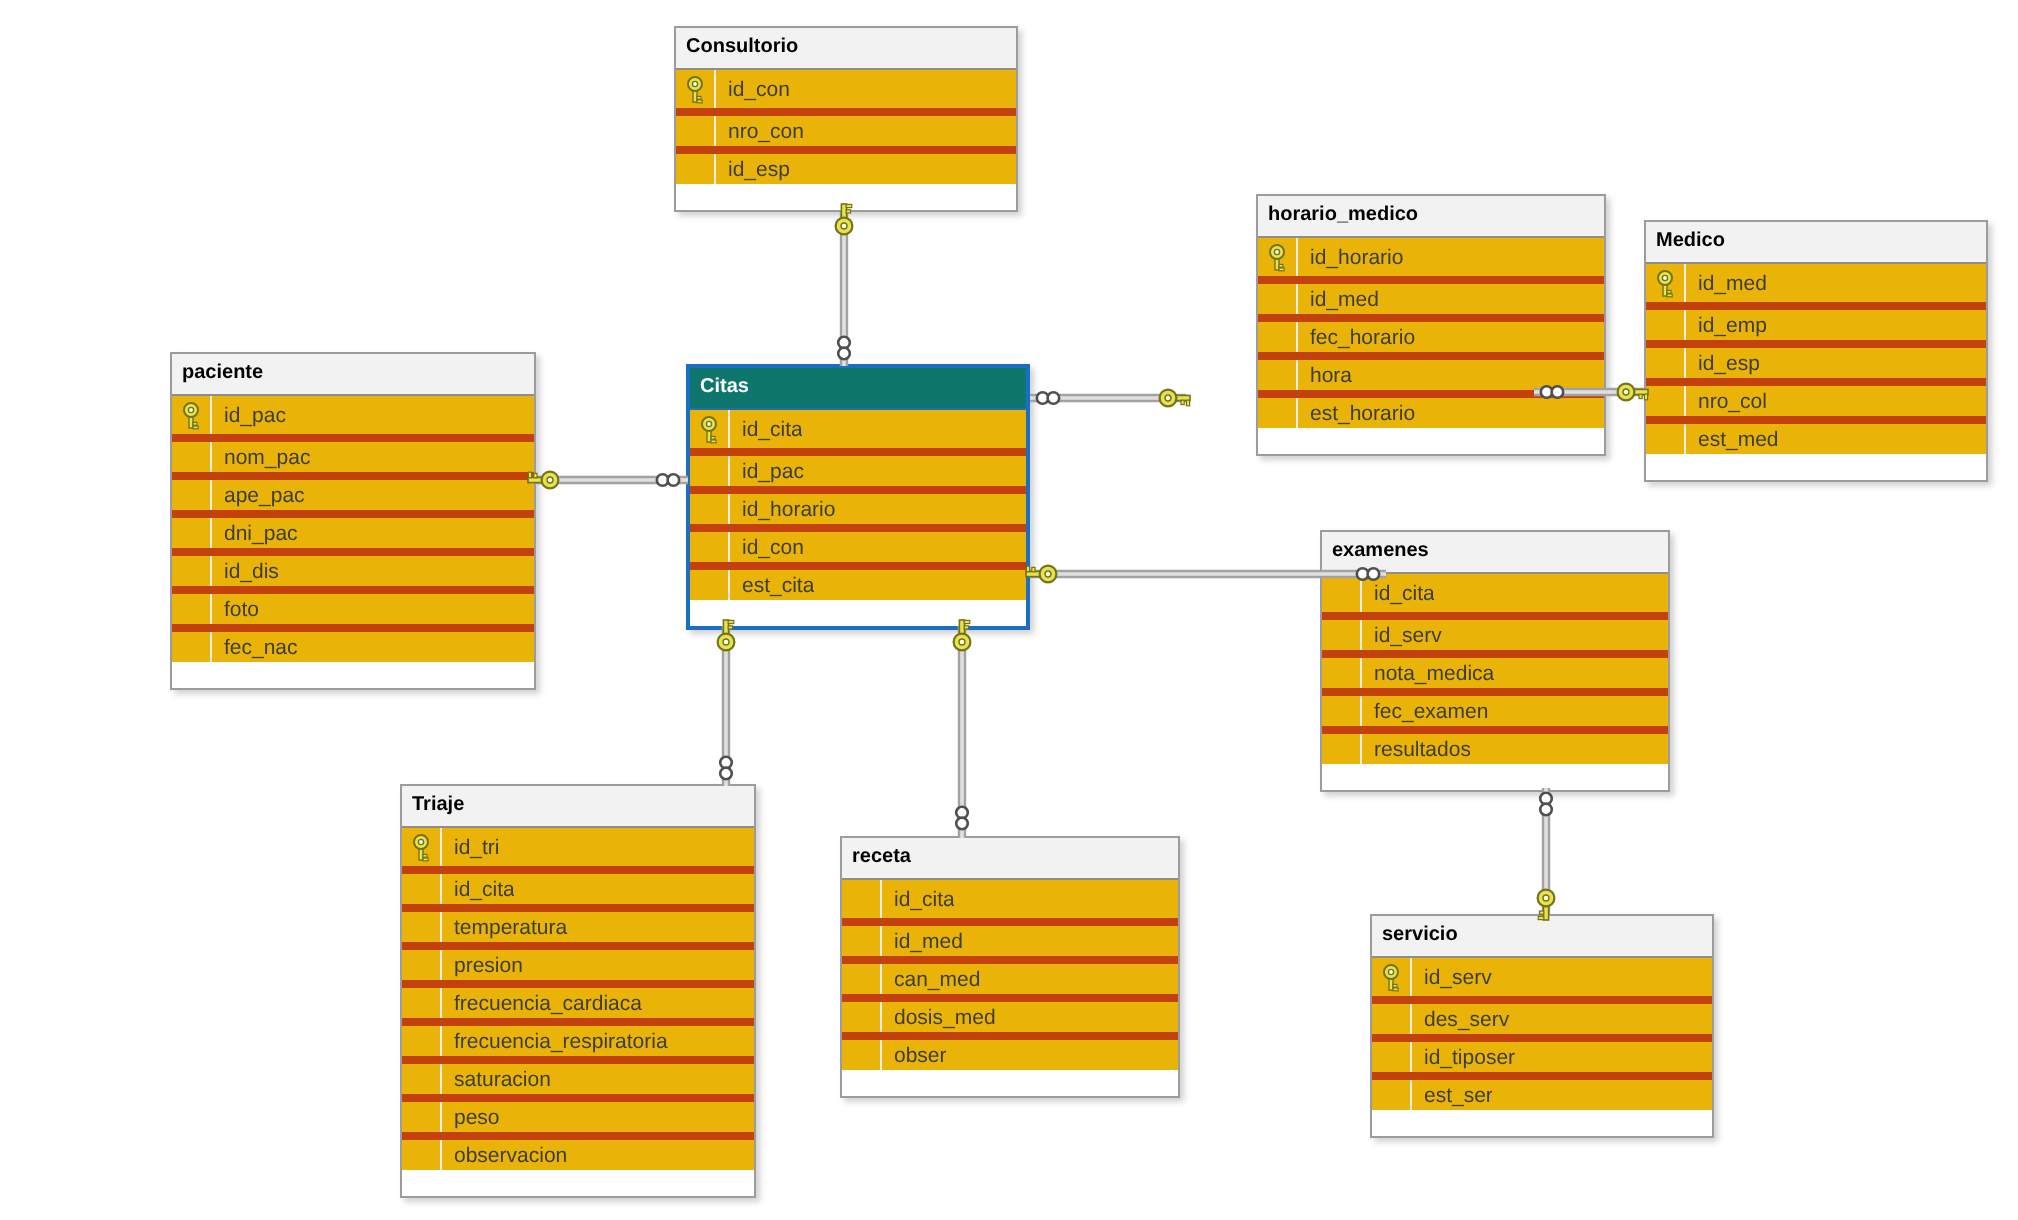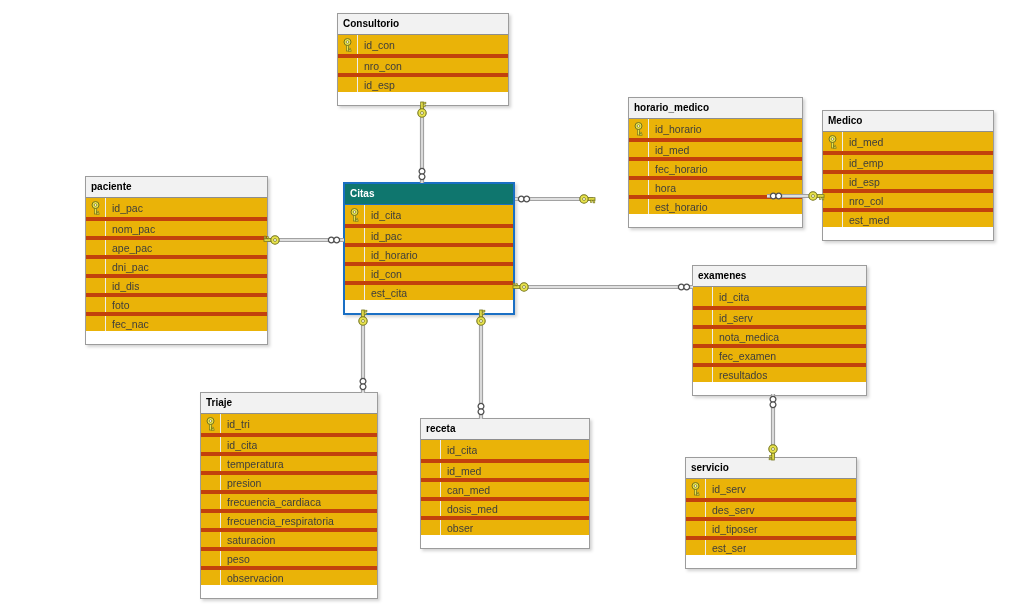--- a/index.html
+++ b/index.html
@@ -324,21 +324,21 @@
           <span class="key-cell"></span>
           <span class="field-label">id_con</span>
         </div>
         <div class="field-row">
           <span class="key-cell"></span>
           <span class="field-label">est_cita</span>
         </div>
       </div>
       <div class="tbl-footer"></div>
     </div>
-    <div class="table-card" style="left: 692px; top: 265px; width: 175px;">
+    <div class="table-card" style="left: 660px; top: 265px; width: 175px;">
       <div class="tbl-header"><span>examenes</span></div>
       <div class="tbl-body">
         <div class="field-row">
           <span class="key-cell"></span>
           <span class="field-label">id_cita</span>
         </div>
         <div class="field-row">
           <span class="key-cell"></span>
           <span class="field-label">id_serv</span>
         </div>

